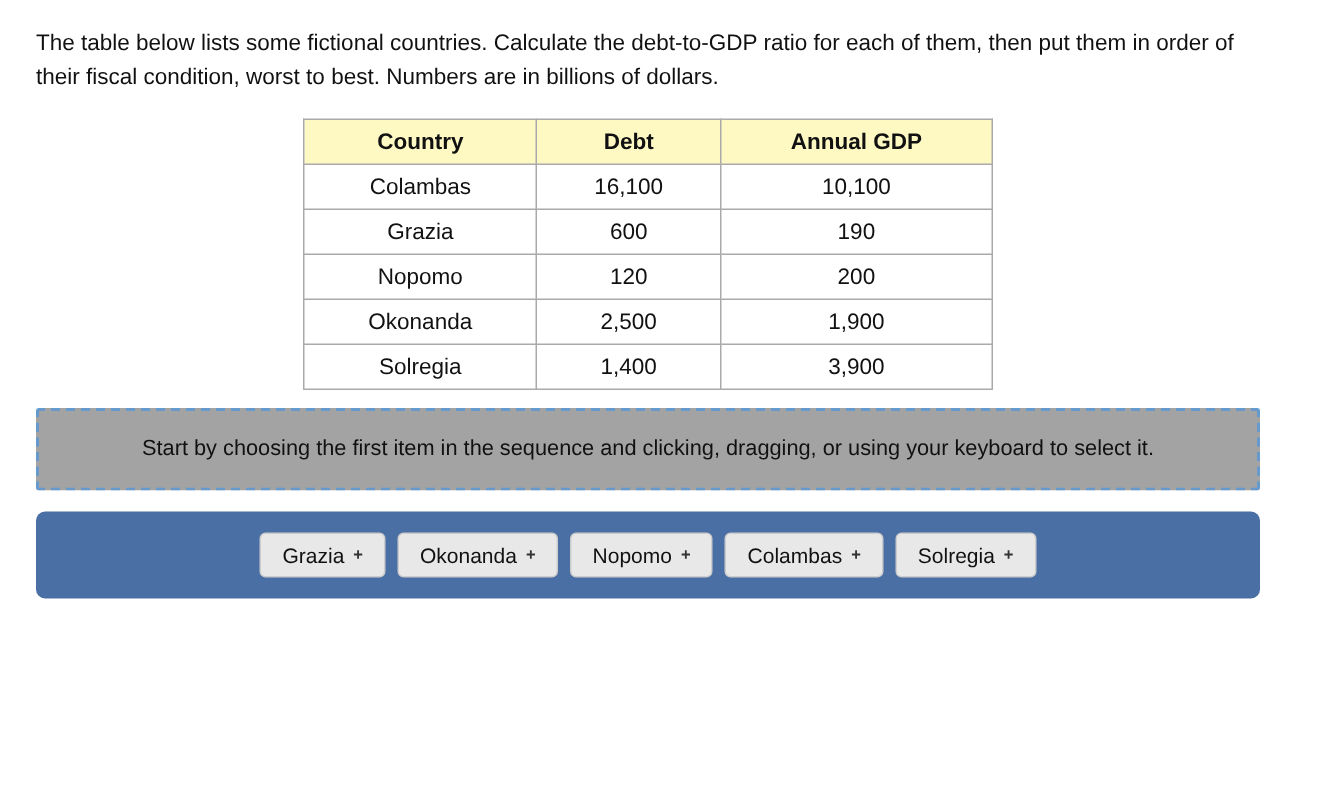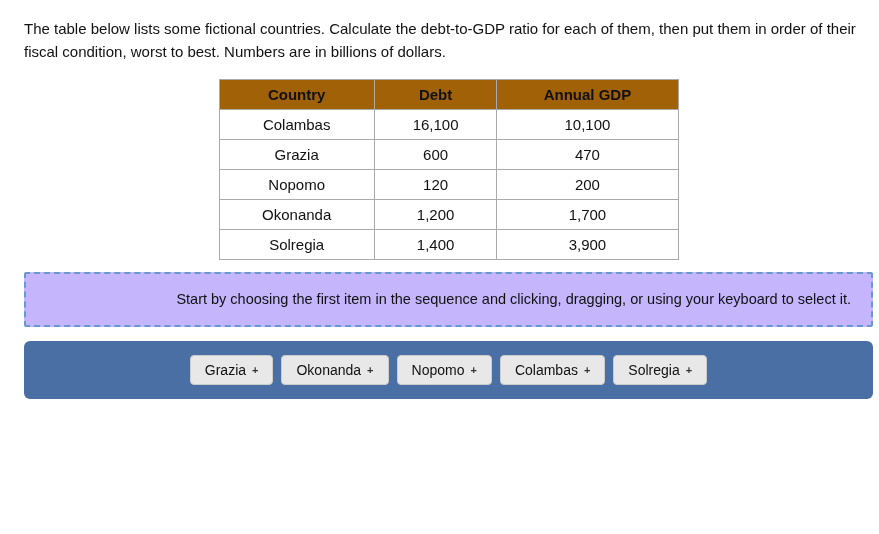--- a/index.html
+++ b/index.html
@@ -16,21 +16,21 @@
       font-size: 15px;
       overflow: hidden;
     }
 
     .page-container {
       width: 879px;
       height: 482px;
       background: #ffffff;
       display: flex;
       flex-direction: column;
-      padding: 18px 6px 0 24px;
+      padding: 18px 39px 0 24px;
     }
 
     .intro-text {
       font-size: 15px;
       line-height: 1.5;
       color: #111;
       margin-bottom: 16px;
     }
 
     .table-wrapper {
@@ -47,38 +47,38 @@
     table th, table td {
       border: 1px solid #aaa;
       padding: 6px 20px;
       text-align: center;
       font-size: 15px;
       color: #111;
     }
 
     table th {
       font-weight: bold;
-      background: #a16207;
+      background: #fef9c3;
     }
 
     table td {
       background: #fff;
       font-weight: normal;
     }
 
     .instruction-box {
       border: 2px dashed #6699cc;
       border-radius: 2px;
       padding: 14px 20px;
-      text-align: right;
+      text-align: center;
       color: #111;
       font-size: 14.5px;
       line-height: 1.6;
       margin: 0 0 14px 0;
-      background: #c4b5fd;
+      background: #a3a3a3;
     }
 
     .bottom-bar {
       background: #4a6fa5;
       border-radius: 6px;
       padding: 14px 20px;
       display: flex;
       justify-content: center;
       align-items: center;
       gap: 8px;
@@ -126,31 +126,31 @@
       </thead>
       <tbody id="table-body">
       <tr>
             <td>Colambas</td>
             <td>16,100</td>
             <td>10,100</td>
           </tr>
           <tr>
             <td>Grazia</td>
             <td>600</td>
-            <td>470</td>
+            <td>190</td>
           </tr>
           <tr>
             <td>Nopomo</td>
             <td>120</td>
             <td>200</td>
           </tr>
           <tr>
             <td>Okonanda</td>
-            <td>1,200</td>
-            <td>1,700</td>
+            <td>2,500</td>
+            <td>1,900</td>
           </tr>
           <tr>
             <td>Solregia</td>
             <td>1,400</td>
             <td>3,900</td>
           </tr>
         </tbody>
     </table>
   </div>
 

